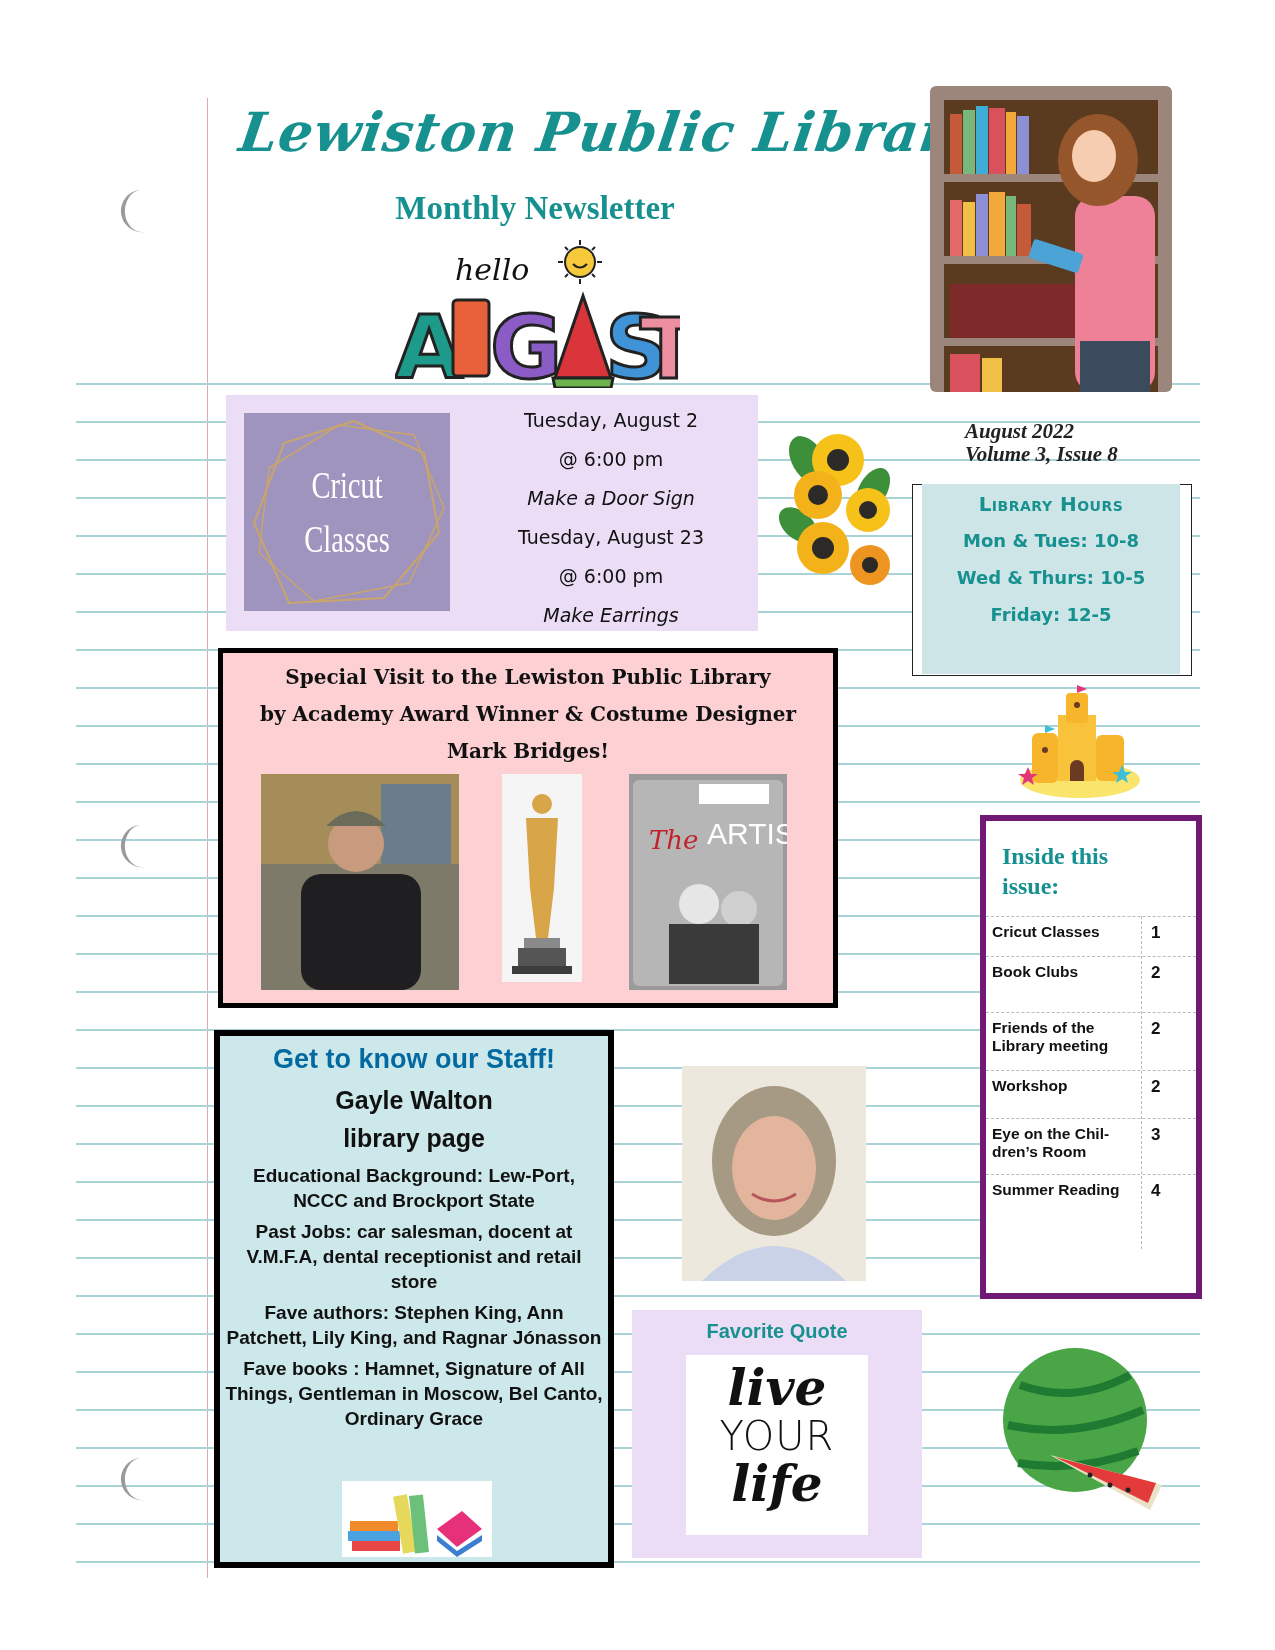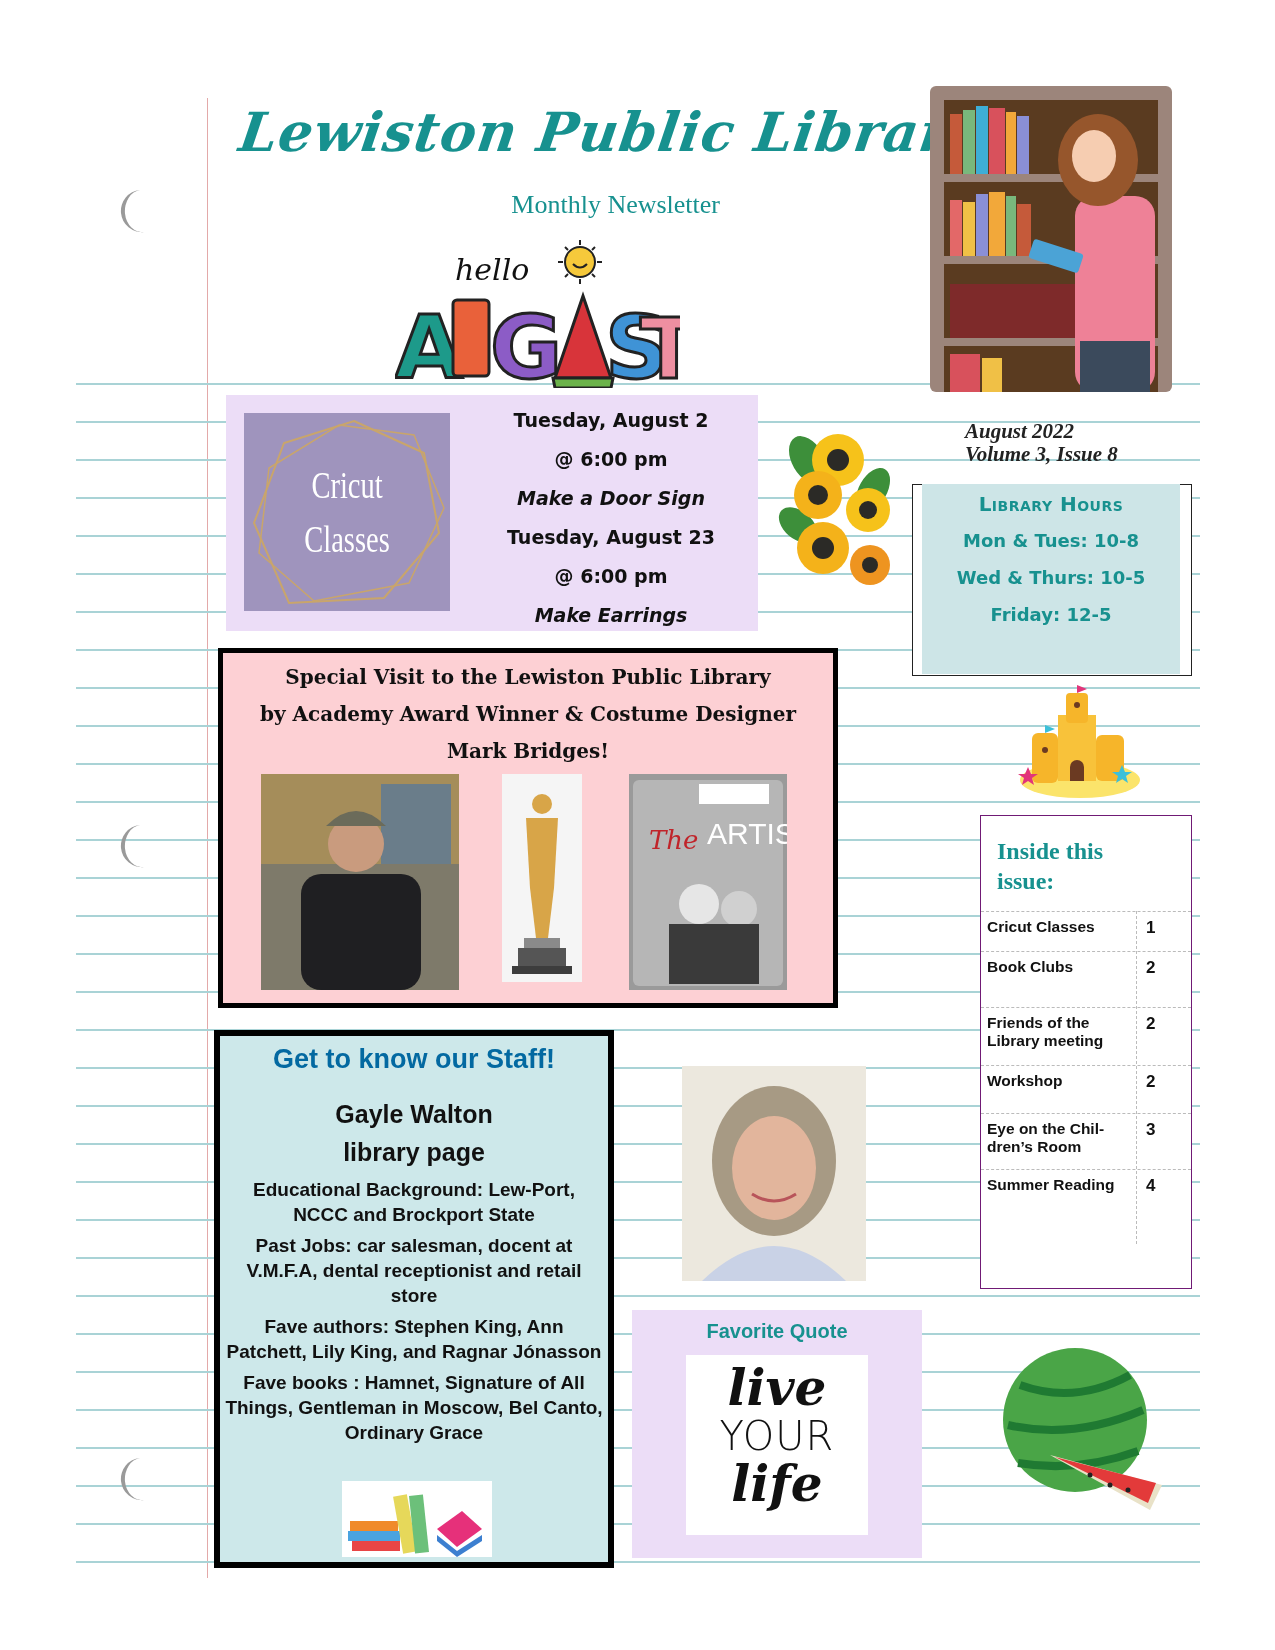--- a/index.html
+++ b/index.html
@@ -8,33 +8,33 @@
   .abs { position:absolute; }
 
   
   .rule { position:absolute; left:76px; width:1124px; height:2px; background:#a9d3d6; }
   .margin-line { position:absolute; left:207px; top:98px; width:1px; height:1480px; background:#e3a9a9; }
   .hole { position:absolute; width:34px; height:46px; }
 
   
   .title { left:240px; top:100px; width:620px; font-family:"DejaVu Serif", serif; font-style:italic; font-weight:bold;
            font-size:54px; color:#17918f; letter-spacing:1px; transform:skewX(-8deg); white-space:nowrap; }
-  .subtitle { left:350px; top:190px; width:370px; text-align:right; font-family:"Liberation Serif", serif; font-weight:normal;
-              font-size:26px; color:#17918f; }
+  .subtitle { left:350px; top:190px; width:370px; text-align:center; font-family:"Liberation Serif", serif; font-weight:bold;
+              font-size:33px; color:#17918f; }
   .hello-august { left:395px; top:238px; width:285px; height:150px; }
 
   .bookshelf-art { left:930px; top:86px; width:242px; height:306px; }
 
   
   .cricut-box { left:226px; top:395px; width:532px; height:236px; background:#ecddf7; }
   .cricut-img { left:18px; top:18px; width:206px; height:198px; background:#9f94bd; }
   .cricut-img .label { position:absolute; left:0; width:100%; text-align:center; color:#fff;
                        font-family:"Liberation Serif", serif; font-size:38px; line-height:54px; transform:scaleX(0.75); }
   .cricut-schedule { left:240px; top:6px; width:290px; text-align:center; font-family:"DejaVu Sans", sans-serif;
-                     font-size:19px; font-weight:bold; color:#111; }
+                     font-size:19px; font-weight:normal; color:#111; }
   .cricut-schedule div { height:39px; line-height:39px; }
   .cricut-schedule .it { font-style:italic; }
 
   .sunflowers { left:778px; top:430px; width:120px; height:165px; }
 
   
   .issue-date { left:965px; top:420px; font-family:"Liberation Serif", serif; font-weight:bold; font-size:21px; line-height:23px; color:#222;font-style:italic; }
 
   
   .hours-frame { left:912px; top:484px; width:278px; height:190px; border:1px solid #222; background:#fff; }
@@ -45,32 +45,32 @@
 
   .sandcastle { left:1010px; top:685px; width:130px; height:115px; }
 
   
   .visit-box { left:218px; top:648px; width:620px; height:360px; background:#fdd0d4; border:5px solid #000; box-sizing:border-box; }
   .visit-heading { position:absolute; left:0; top:6px; width:100%; text-align:center;
                    font-family:"DejaVu Serif", serif; font-weight:bold; font-size:20px; line-height:37px; color:#111; }
   .photo { position:absolute; }
 
   
-  .toc { left:980px; top:815px; width:210px; height:472px; border:1px solid #701a75; background:#fff; }
+  .toc { left:980px; top:815px; width:210px; height:472px; border:6px solid #701a75; background:#fff; }
   .toc-title { position:absolute; left:16px; top:20px; font-family:"Liberation Serif", serif; font-weight:bold;
                font-size:24px; line-height:30px; color:#17918f; }
   .toc-row { position:absolute; left:0; width:210px; border-top:1px dashed #bbb; }
   .toc-label { position:absolute; left:6px; top:6px; width:145px; font-weight:bold; font-size:15.5px; line-height:18px; color:#111; }
   .toc-page { position:absolute; left:165px; top:6px; font-weight:bold; font-size:17px; color:#111; }
   .toc-vdash { position:absolute; left:155px; top:95px; width:0; height:333px; border-left:1px dashed #bbb; }
 
   
   .staff-box { left:214px; top:1030px; width:400px; height:538px; background:#cde8ea; border:6px solid #000; box-sizing:border-box; text-align:center; }
   .staff-title { margin-top:8px; font-size:27px; font-weight:bold; color:#0369a1; }
-  .staff-name { margin-top:20px; font-size:25px; font-weight:bold; color:#111; line-height:38px; }
+  .staff-name { margin-top:6px; font-size:25px; font-weight:bold; color:#111; line-height:38px; }
   .staff-role { font-size:25px; font-weight:bold; color:#111; line-height:38px; }
   .staff-p { font-size:19px; font-weight:bold; color:#111; line-height:25px; margin:6px 4px 0 4px; }
   .books-art { position:absolute; left:122px; top:445px; width:150px; height:76px; background:#fff; }
 
   .gayle-photo { left:682px; top:1066px; width:184px; height:215px; }
 
   
   .quote-box { left:632px; top:1310px; width:290px; height:248px; background:#ecddf7; }
   .quote-title { position:absolute; left:0; top:10px; width:100%; text-align:center; font-size:20px; font-weight:bold; color:#17918f; }
   .quote-img { position:absolute; left:54px; top:45px; width:182px; height:180px; background:#fff; text-align:center; }

